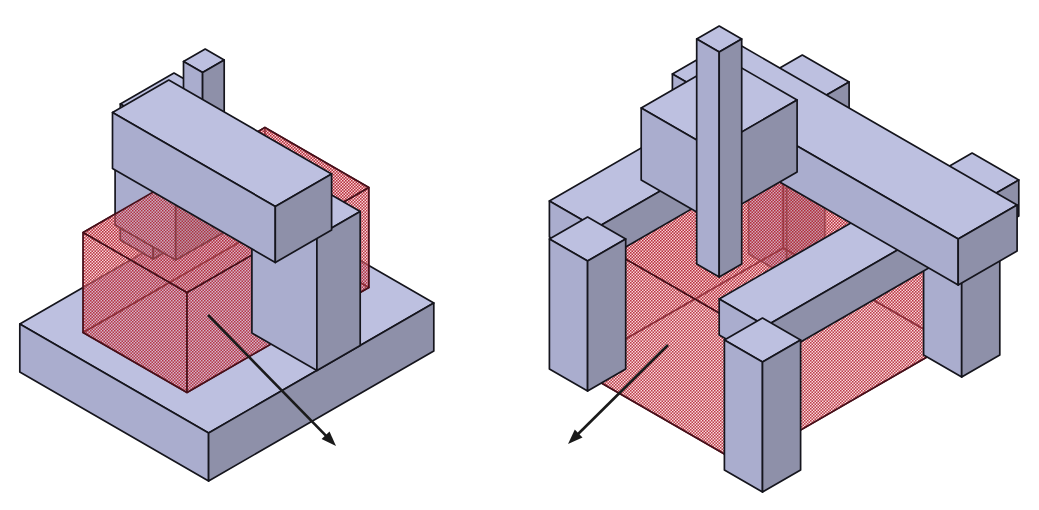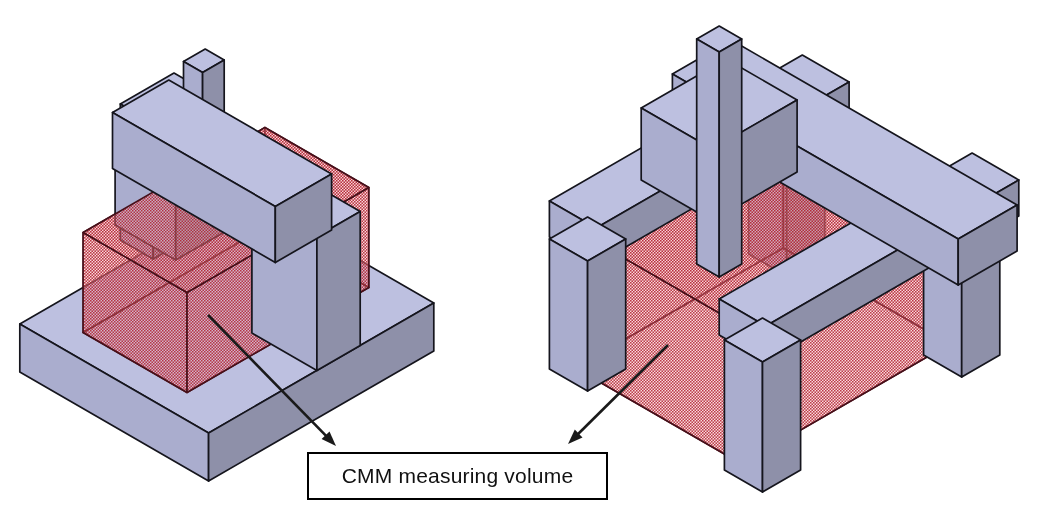--- a/index.html
+++ b/index.html
@@ -164,16 +164,13 @@
       <g>
         <line x1="208" y1="315" x2="328.3124357815328" y2="438.1322584951625" stroke="#1a1a1a" stroke-width="2.6"></line>
         <polygon points="336.0,446.0 321.6,439.1 329.5,431.4" fill="#1a1a1a"></polygon>
       </g>
       <g>
         <line x1="668" y1="345" x2="575.8171621991123" y2="436.26100942287883" stroke="#1a1a1a" stroke-width="2.6"></line>
         <polygon points="568.0,444.0 574.8,429.5 582.5,437.4" fill="#1a1a1a"></polygon>
       </g>
     </svg>
 
-  <div class="label-box">
-    <span>CMM measuring volume</span>
-  </div>
 </div>
 
 </body></html>

